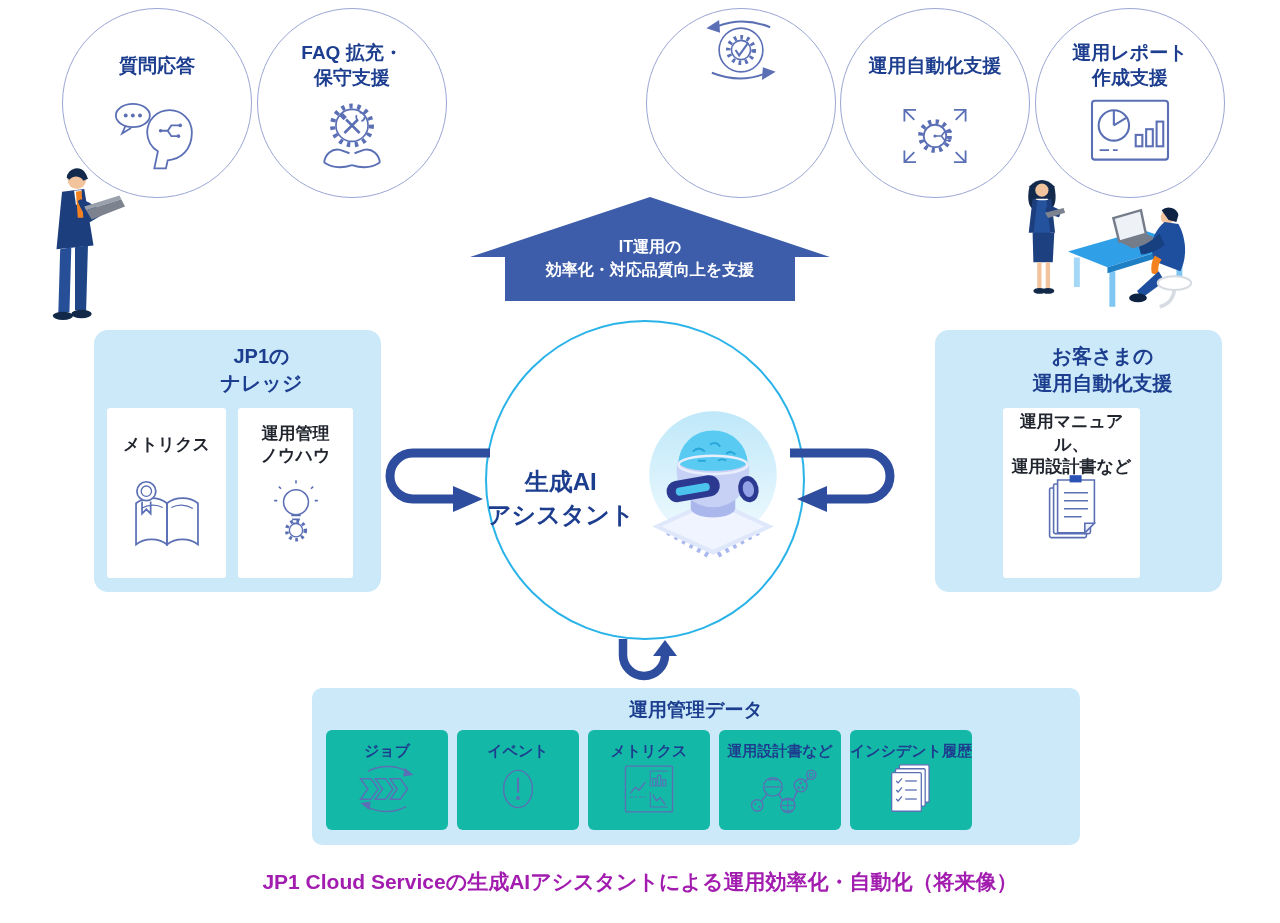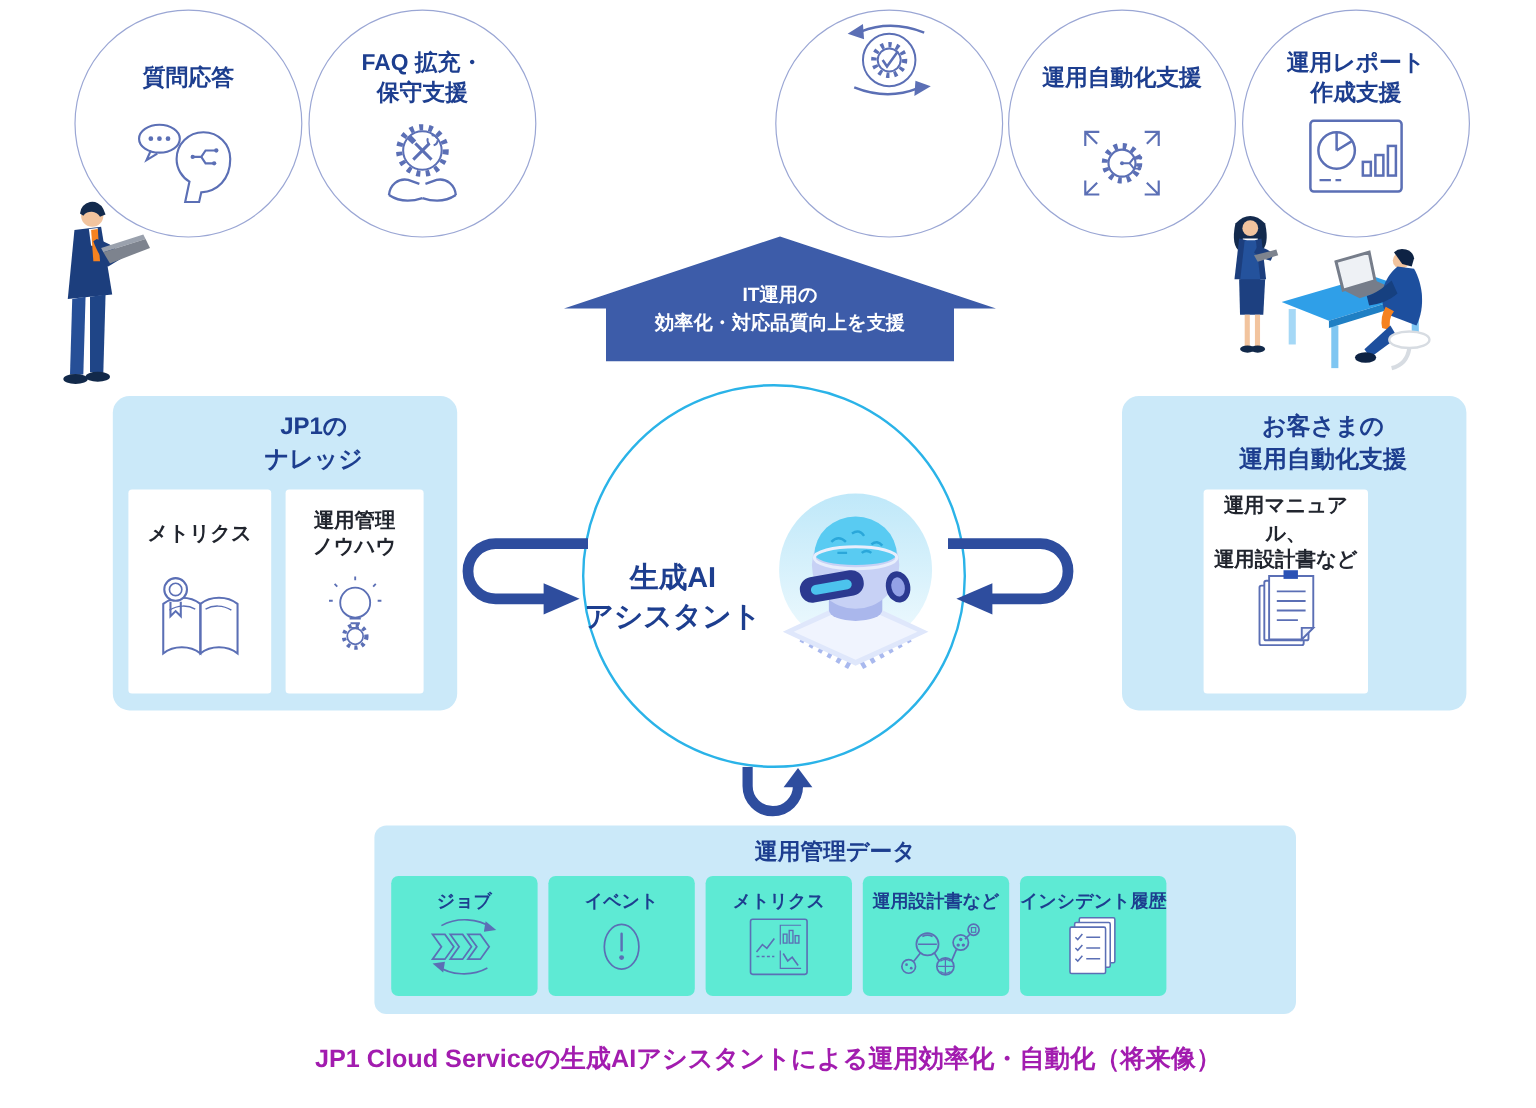--- a/index.html
+++ b/index.html
@@ -35,21 +35,21 @@
              border:2px solid #2ab3e8;background:#fff;box-sizing:border-box;display:flex;flex-direction:row;align-items:center;}
   .ai-title{margin-top:36px;font-size:24px;font-weight:bold;color:#1d3e8f;line-height:1.38;
             text-align:center;white-space:pre-line;}
 
   
   .flow{position:absolute;}
 
   
   .bottom-panel{position:absolute;left:312px;top:688px;width:768px;height:157px;background:#cbe9f9;border-radius:10px;}
   .bp-title{text-align:center;margin-top:9px;font-size:19px;font-weight:bold;color:#1d3e8f;}
-  .bp-card{position:absolute;top:42px;width:122px;height:100px;background:#5eead4;border-radius:6px;
+  .bp-card{position:absolute;top:42px;width:122px;height:100px;background:#14b8a6;border-radius:6px;
            display:flex;flex-direction:column;align-items:center;}
   .bp-label{margin-top:12px;font-size:15px;font-weight:bold;color:#1d3e8f;white-space:nowrap;}
   .b1{left:14px}.b2{left:145px}.b3{left:276px}.b4{left:407px}.b5{left:538px}
 
   .caption{position:absolute;left:0;top:868px;width:100%;text-align:center;
            font-size:21px;font-weight:bold;color:#a21caf;}
 
   .person{position:absolute;}
   svg{display:block;}
 </style>

